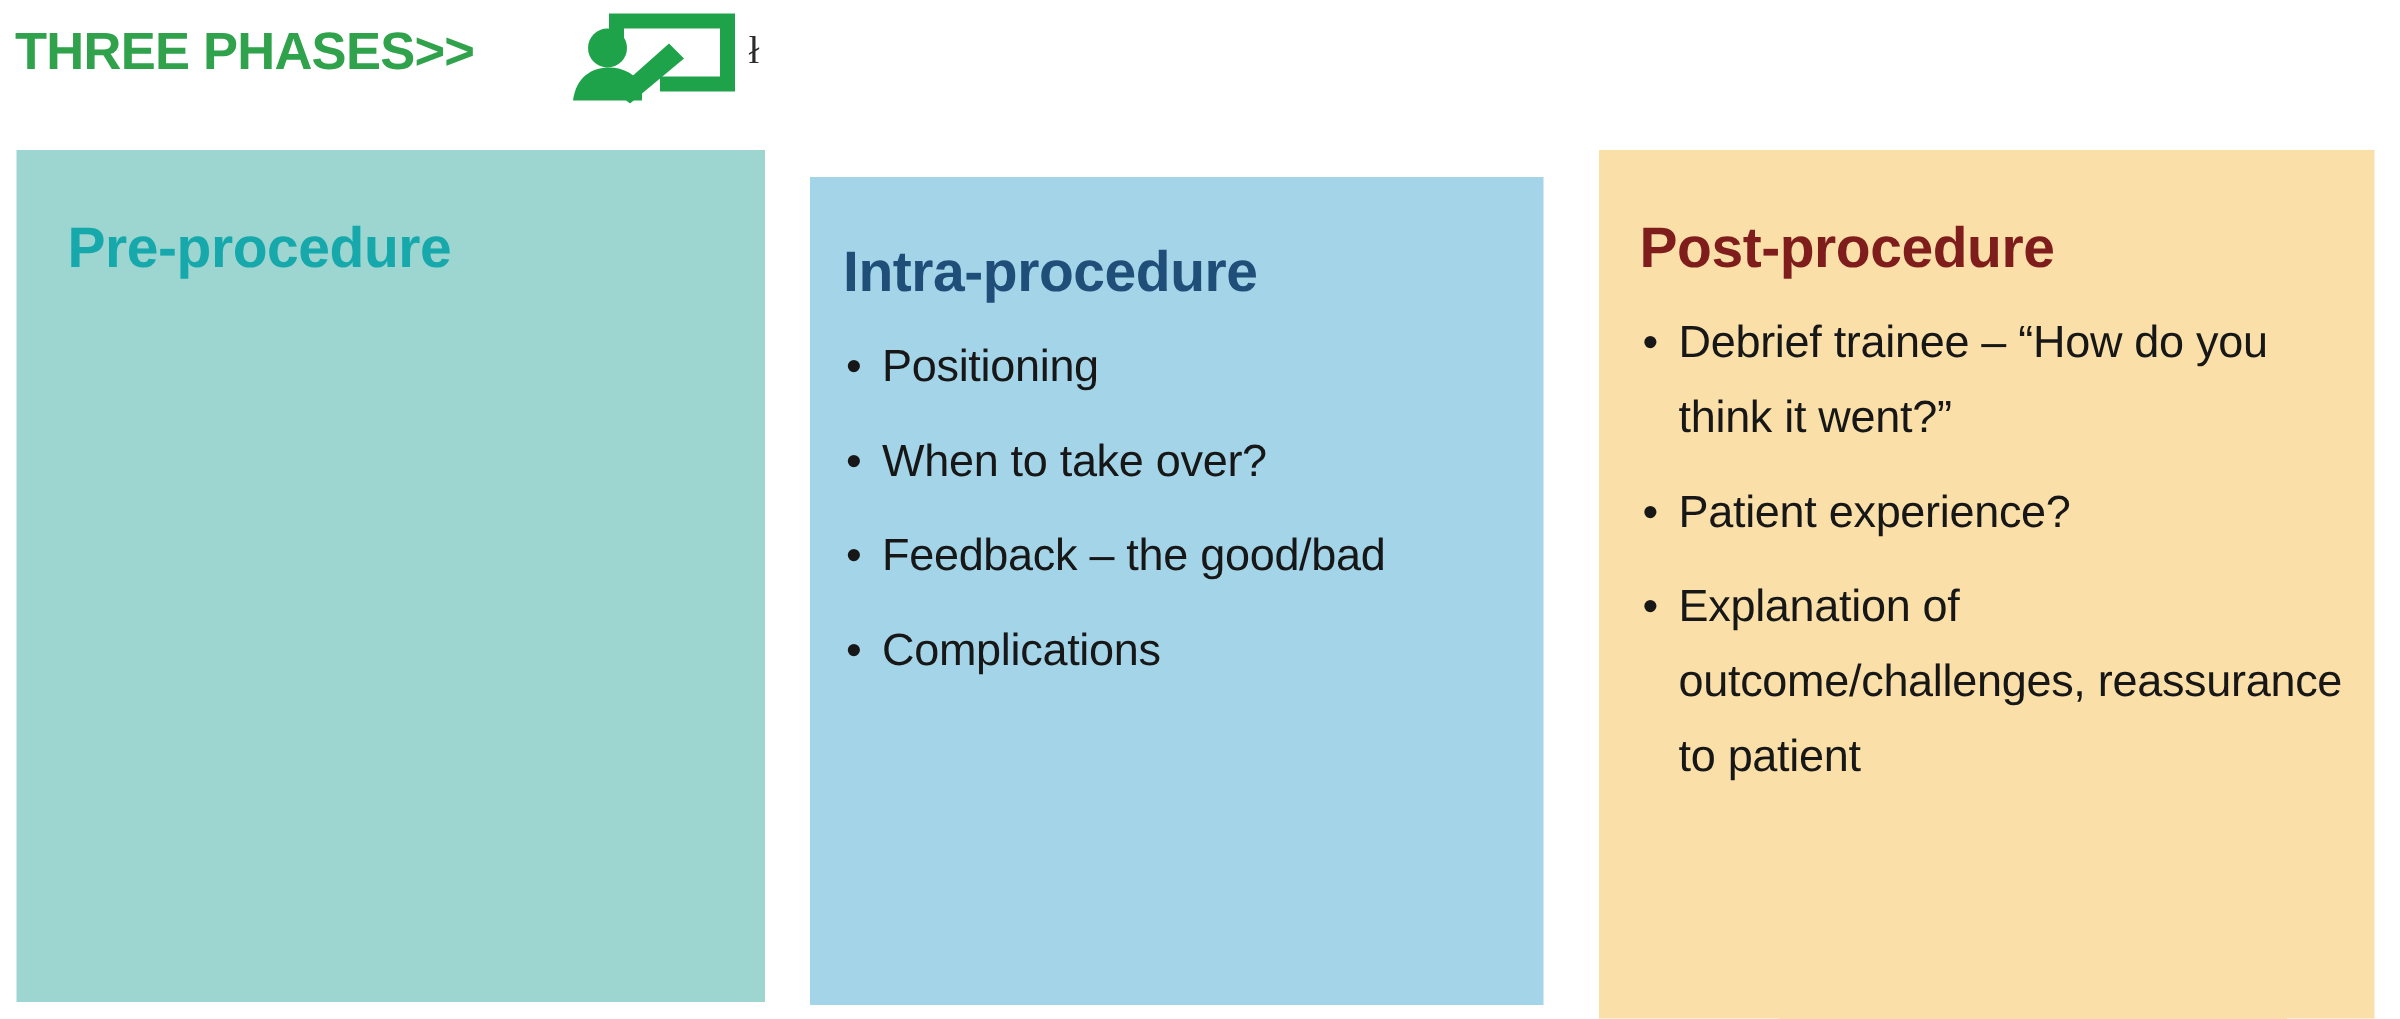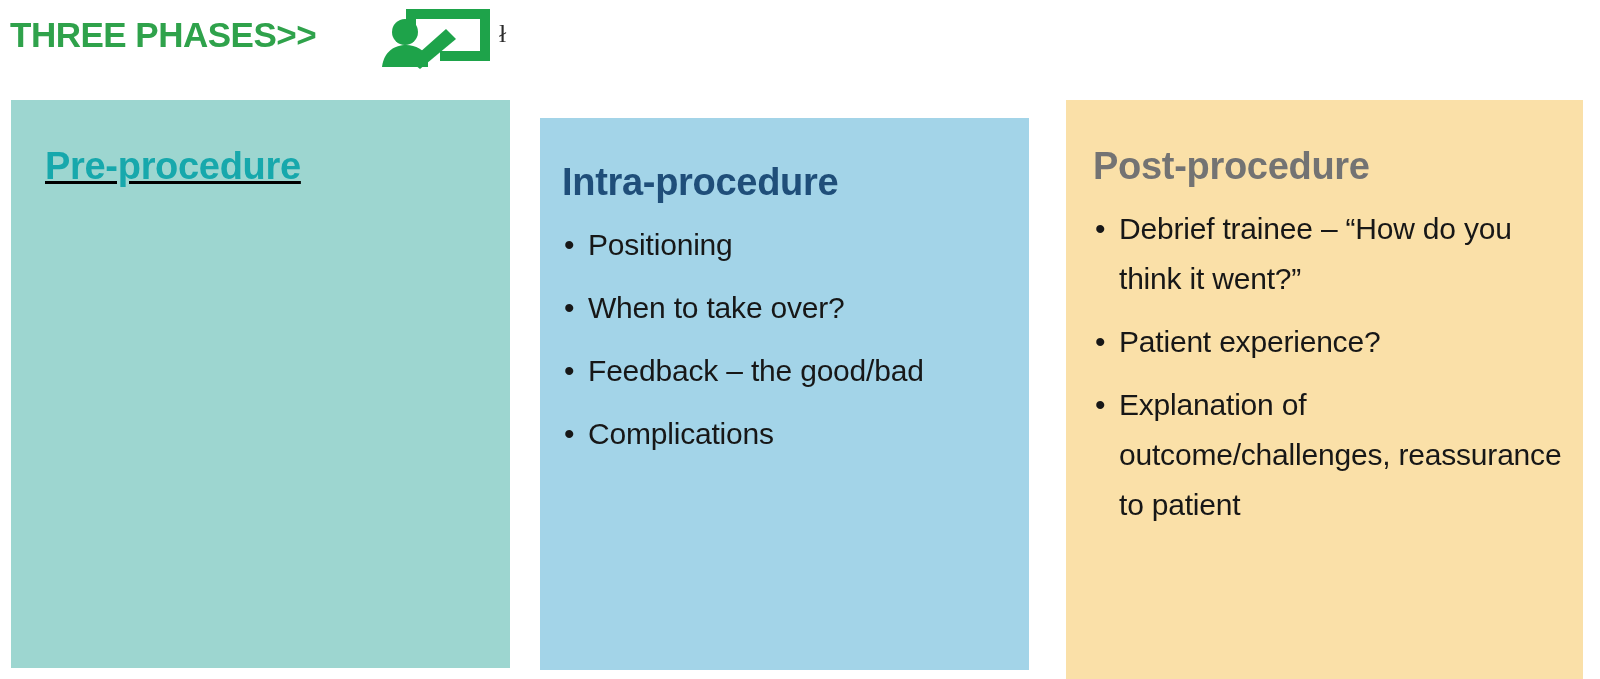--- a/index.html
+++ b/index.html
@@ -61,21 +61,20 @@
     position: absolute;
     box-sizing: border-box;
   }
   #panel-pre {
     left: 11px;
     top: 100px;
     width: 499px;
     height: 568px;
     background: #9DD6D0;
     padding: 44px 22px 0 34px;
-    text-decoration: underline;
   }
   #panel-intra {
     left: 540px;
     top: 118px;
     width: 489px;
     height: 552px;
     background: #A3D4E8;
     padding: 42px 14px 0 22px;
   }
   #panel-post {
@@ -89,21 +88,21 @@
 
   .panel-title {
     font-size: 38px;
     font-weight: bold;
     line-height: 44px;
     margin: 0 0 16px 0;
     letter-spacing: -0.3px;
   }
   #panel-pre .panel-title   { color: #17A8AC; }
   #panel-intra .panel-title { color: #1F4E79; }
-  #panel-post .panel-title  { color: #737373; }
+  #panel-post .panel-title  { color: #7f1d1d; }
 
   .bullet-list {
     list-style: none;
     margin: 0;
     padding: 0;
   }
   .bullet-item {
     position: relative;
     padding-left: 26px;
     margin: 0 0 16px 0;

